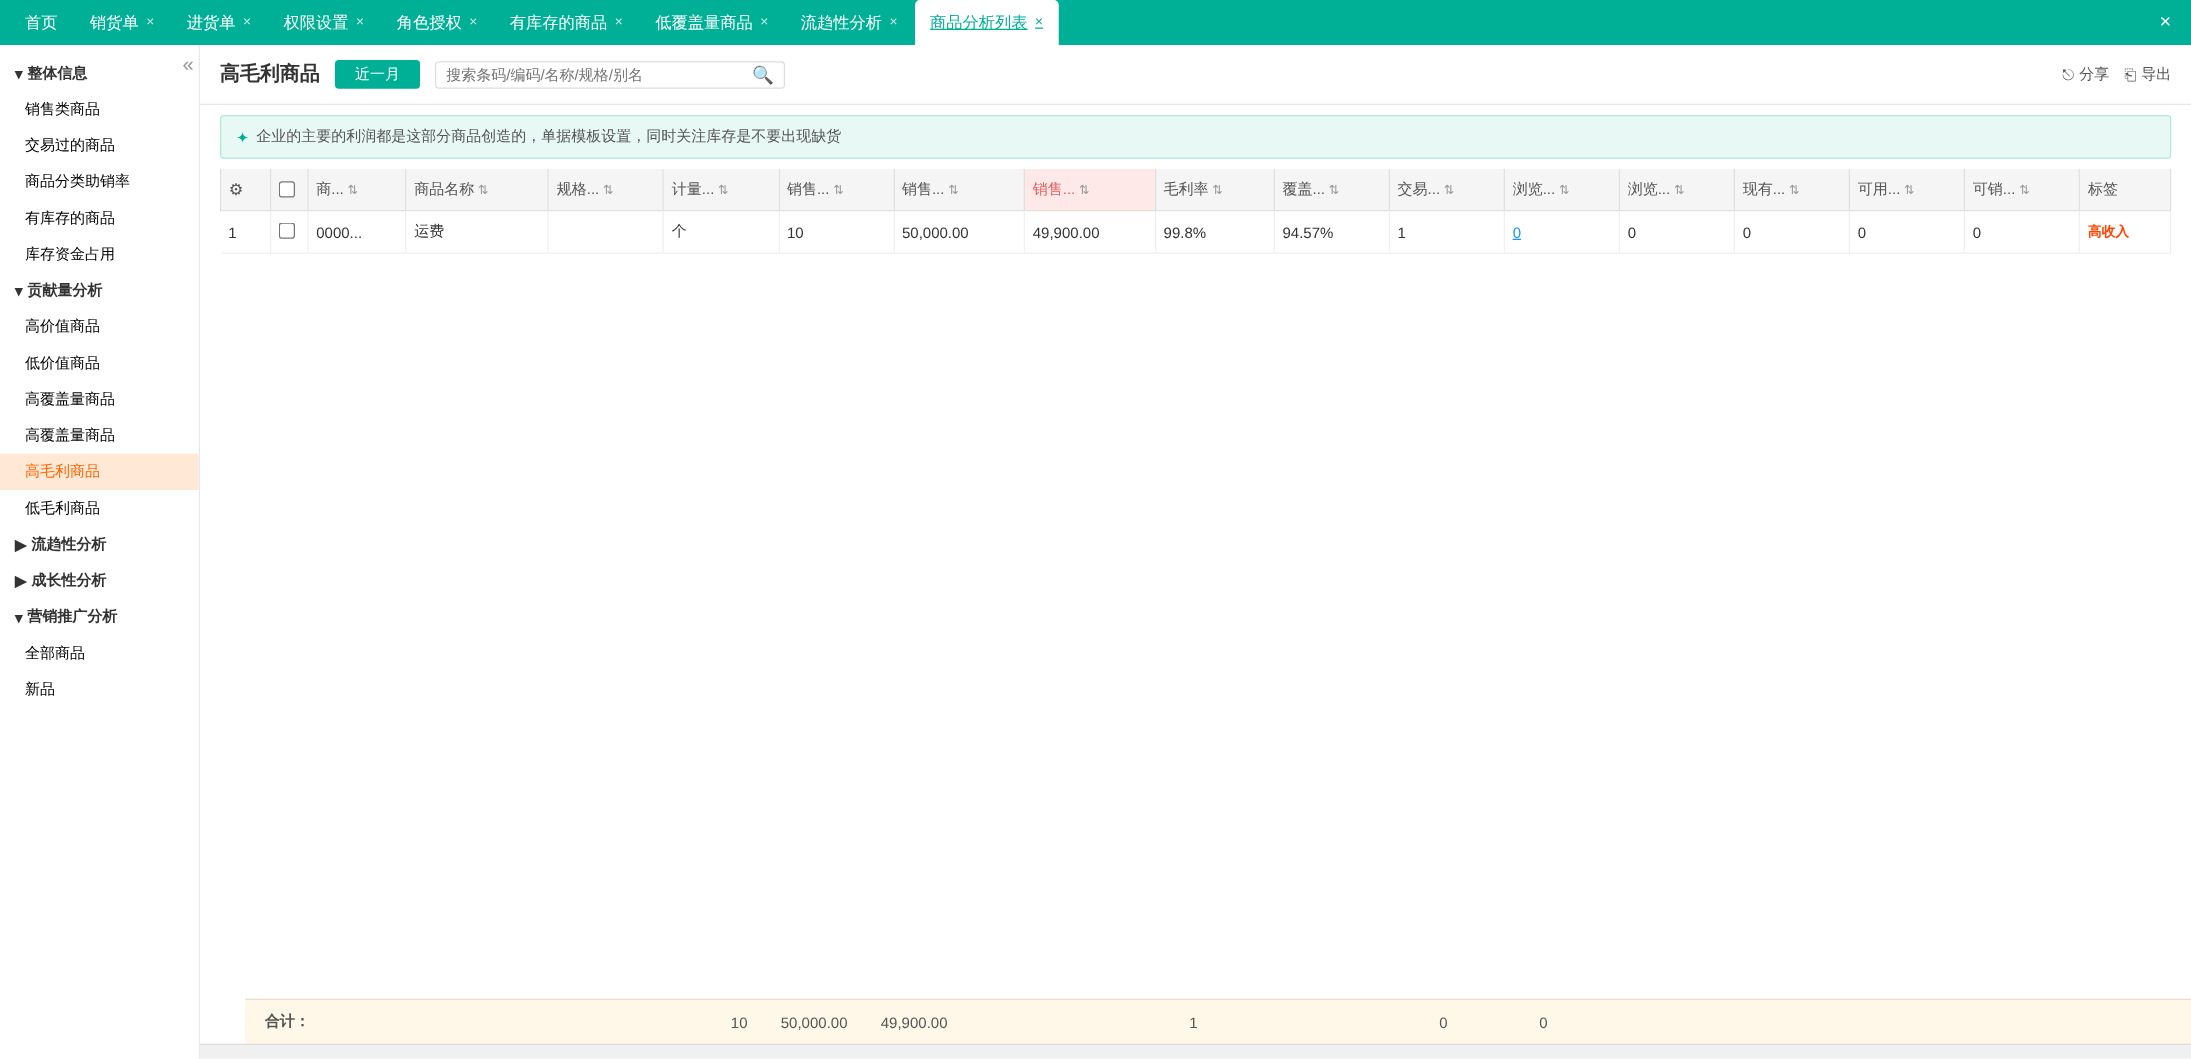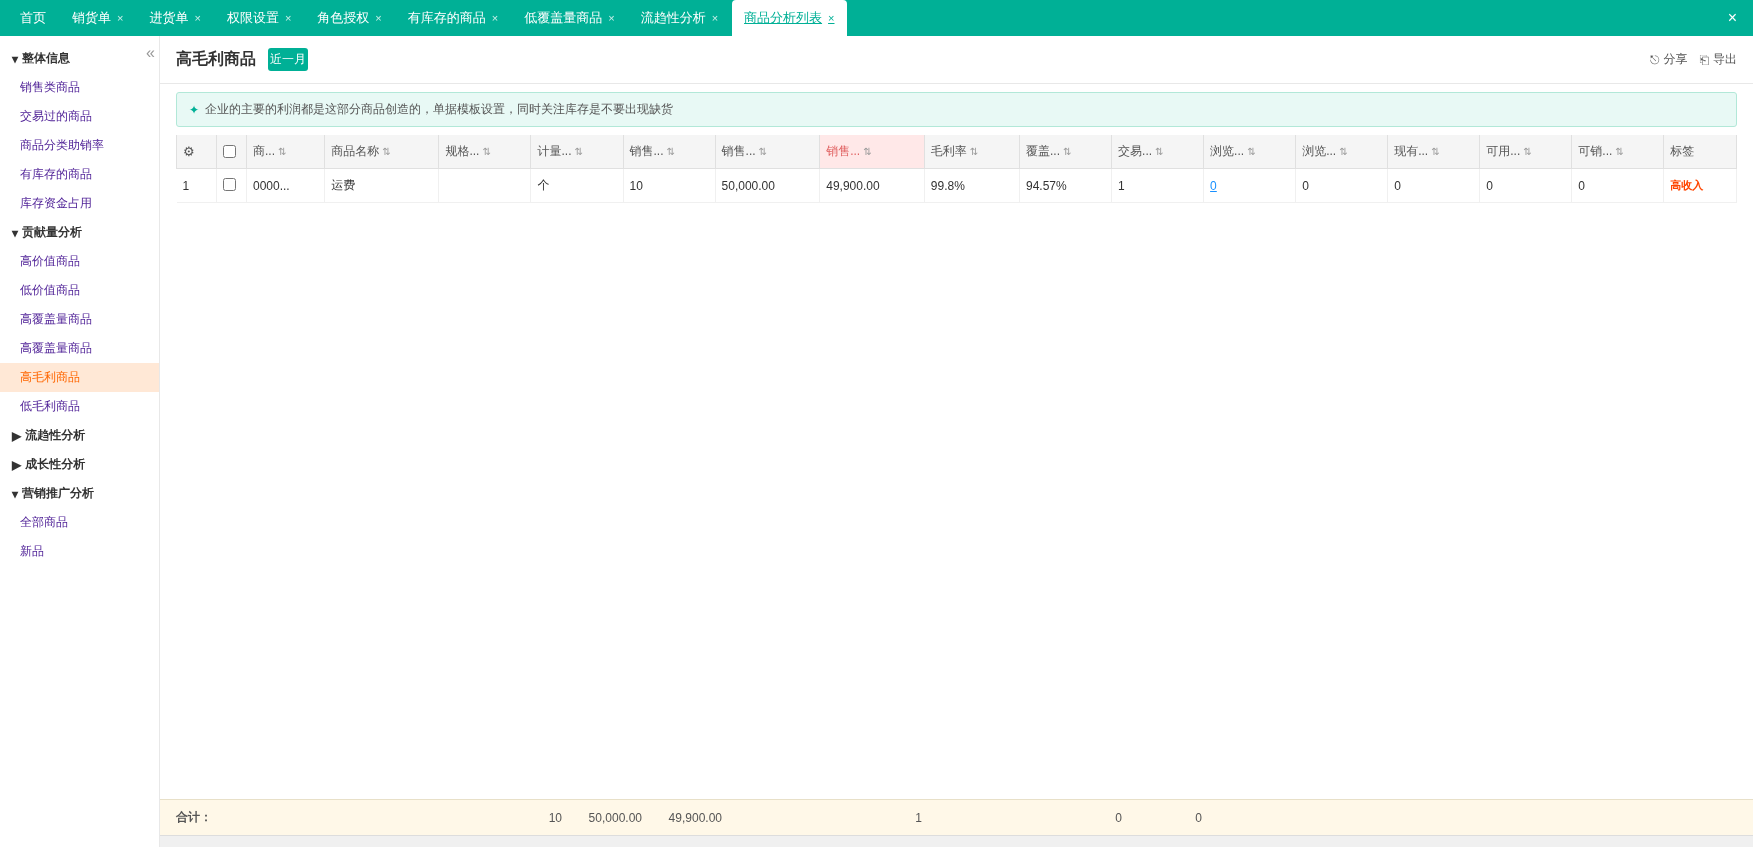--- a/index.html
+++ b/index.html
@@ -72,21 +72,21 @@
       align-items: center;
       padding: 6px 12px;
       color: #333;
       font-size: 12px;
       font-weight: bold;
       cursor: pointer;
       gap: 4px;
     }
     .sidebar-item {
       padding: 6px 12px 6px 20px;
-      color: #4c1d95;
+      color: #000000;
       font-size: 12px;
       cursor: pointer;
       white-space: nowrap;
       overflow: hidden;
       text-overflow: ellipsis;
     }
     .sidebar-item.active { background: #ffe8d6; color: #ff6600; }
 
     
     .content-area {
@@ -109,21 +109,21 @@
     .content-title {
       font-size: 16px;
       font-weight: bold;
       color: #333;
     }
     .period-btn {
       background: #00b096;
       color: #fff;
       border: none;
       border-radius: 3px;
-      padding: 3px 2px;
+      padding: 3px 16px;
       font-size: 12px;
       cursor: pointer;
     }
     .search-box {
       display: flex;
       align-items: center;
       border: 1px solid #ddd;
       border-radius: 3px;
       padding: 2px 8px;
       gap: 4px;
@@ -210,20 +210,21 @@
     .footer-bar {
       display: flex;
       align-items: center;
       background: #fff8e8;
       border-top: 1px solid #e8e0c8;
       padding: 6px 16px;
       gap: 0;
       min-height: 36px;
       font-size: 12px;
       color: #555;
+      margin-left: 36px;
     }
     .footer-label { padding-right: 16px; font-weight: bold; }
     .footer-cell { min-width: 80px; padding: 0 6px; text-align: right; }
 
     
     .bottom-scroll {
       height: 12px;
       background: #f0f0f0;
       border-top: 1px solid #ddd;
     }
@@ -315,20 +316,24 @@
     </div>
     <div class="sidebar-item">全部商品</div>
     <div class="sidebar-item">新品</div>
   </div>
 
   <div class="content-area">
 
     <div class="content-header">
       <span class="content-title">高毛利商品</span>
       <button class="period-btn">近一月</button>
+      <div class="search-box">
+        <input type="text" placeholder="搜索条码/编码/名称/规格/别名" style="">
+        <span style="color:#999;font-size:14px;">🔍</span>
+      </div>
       <div class="header-actions">
         <div class="action-btn">
           <span>⎋</span>
           <span>分享</span>
         </div>
         <div class="action-btn">
           <span>⎗</span>
           <span>导出</span>
         </div>
       </div>

